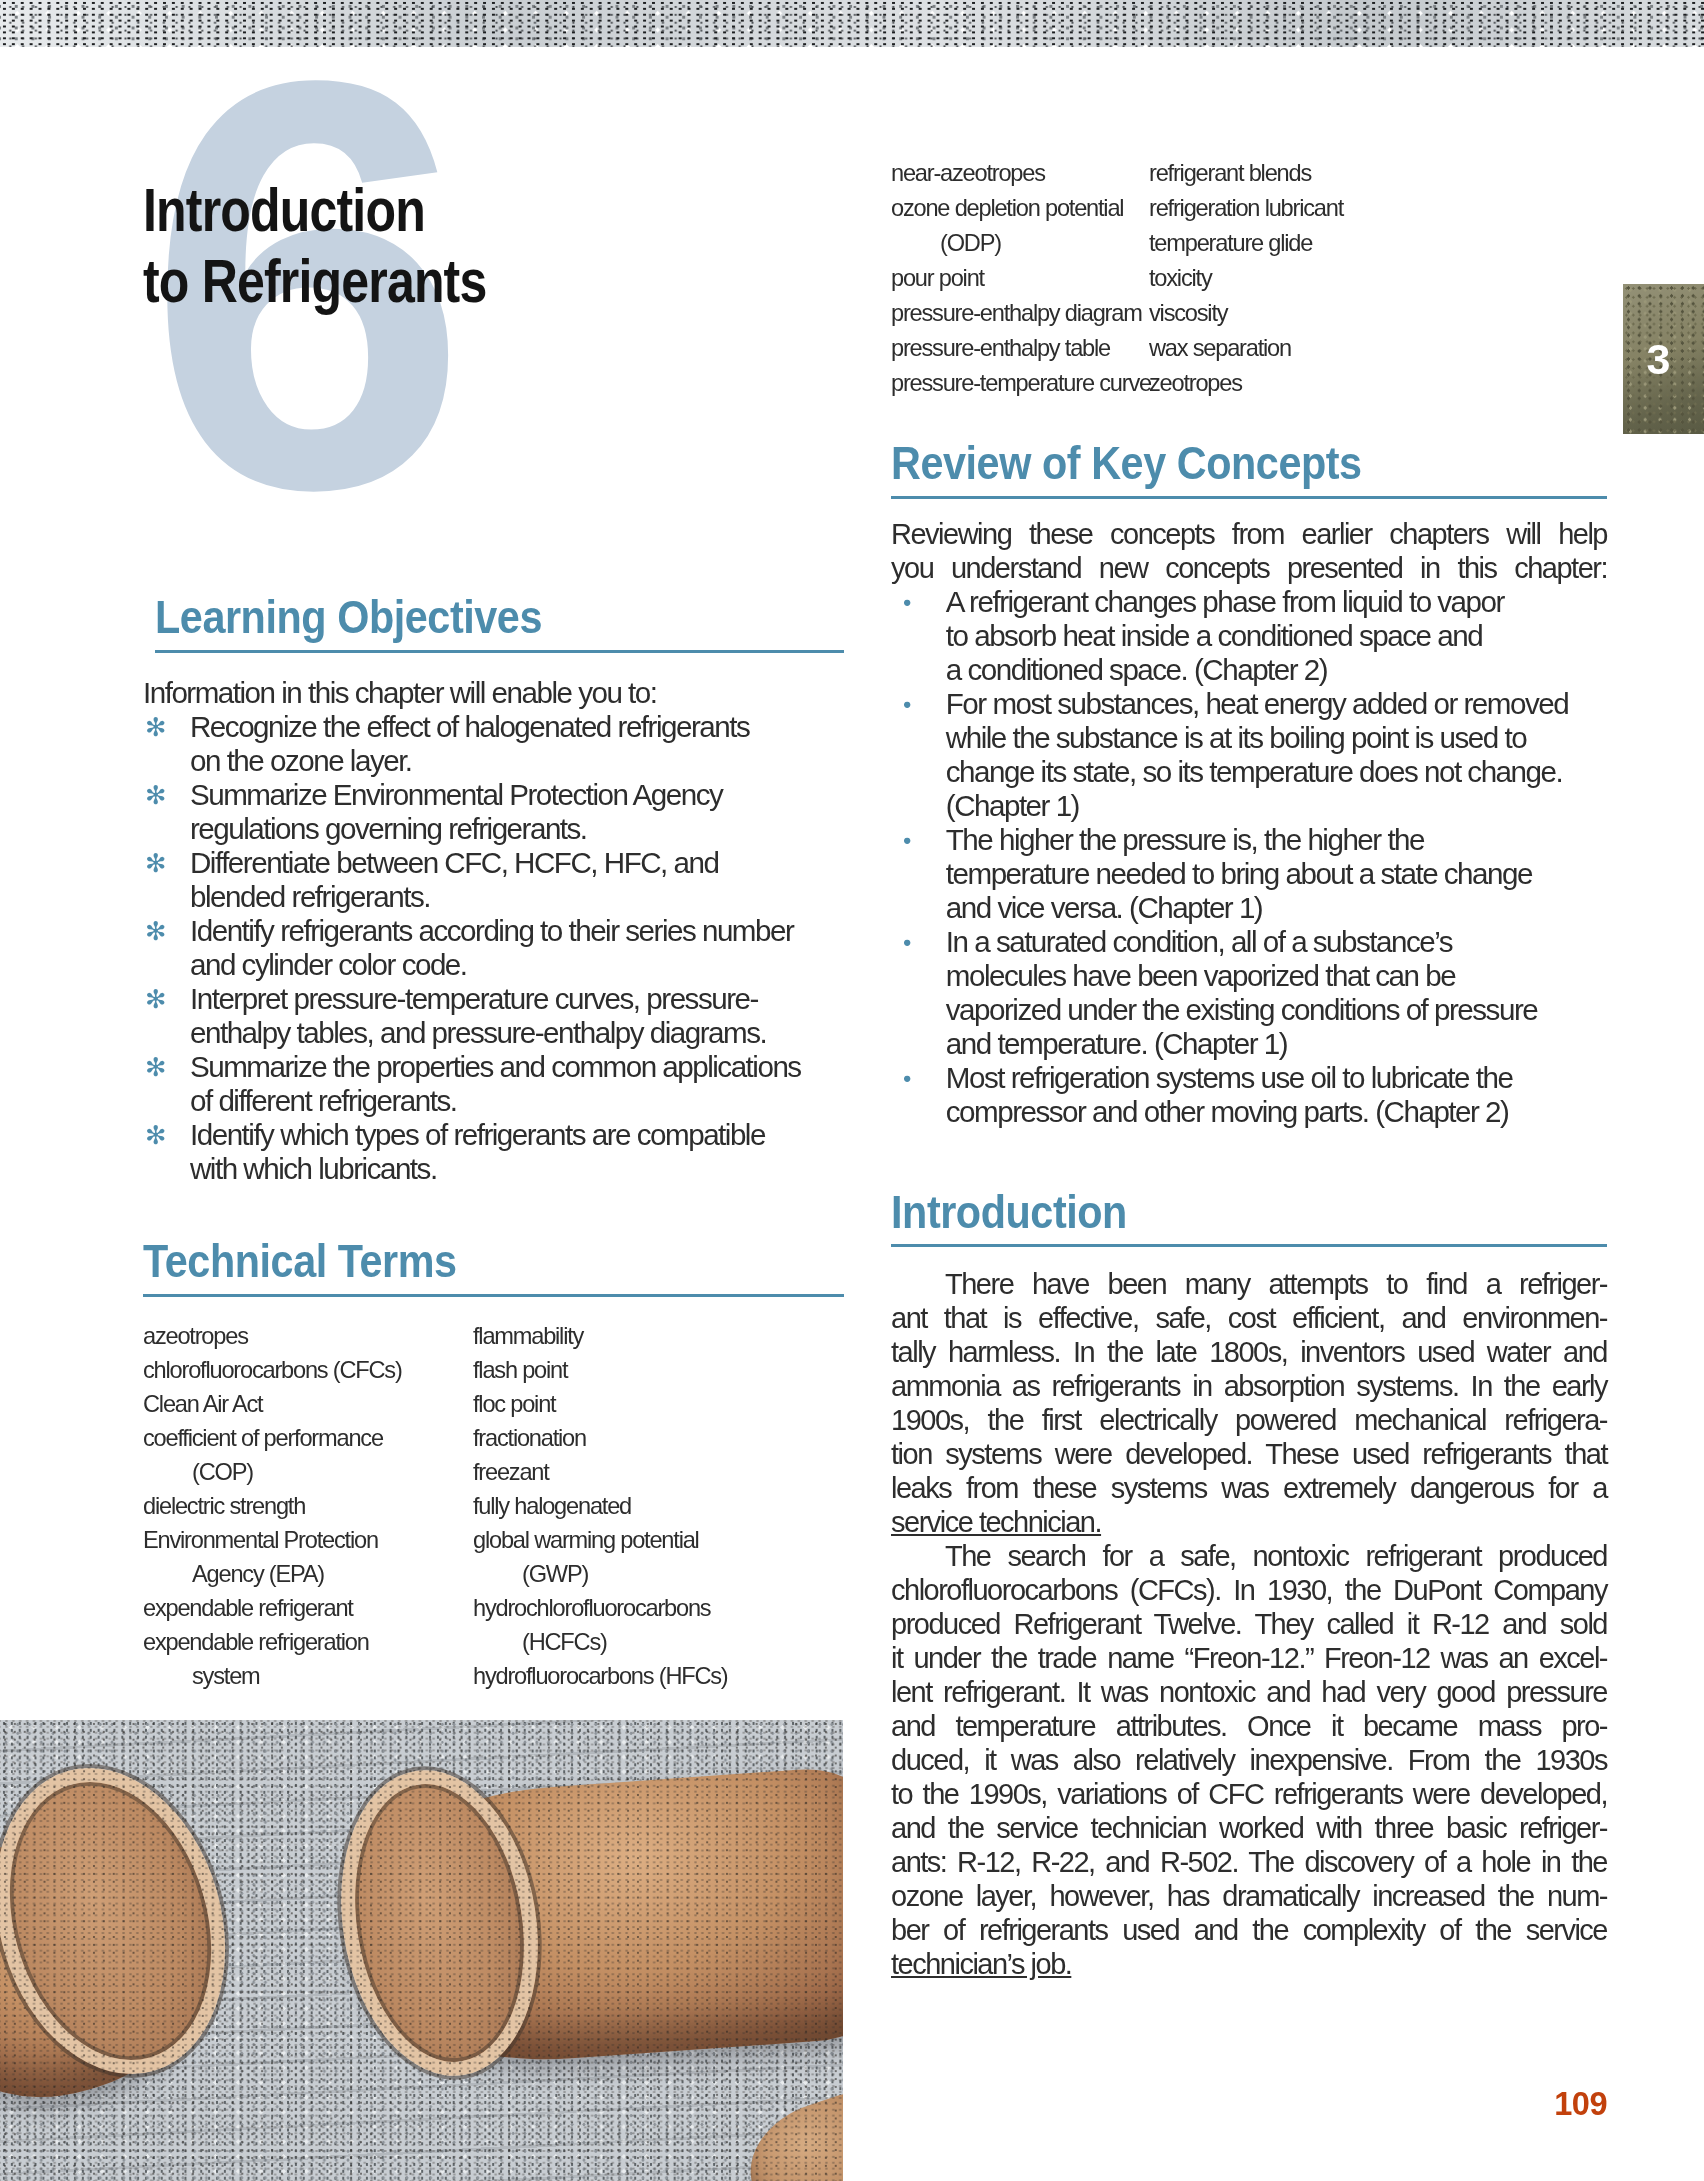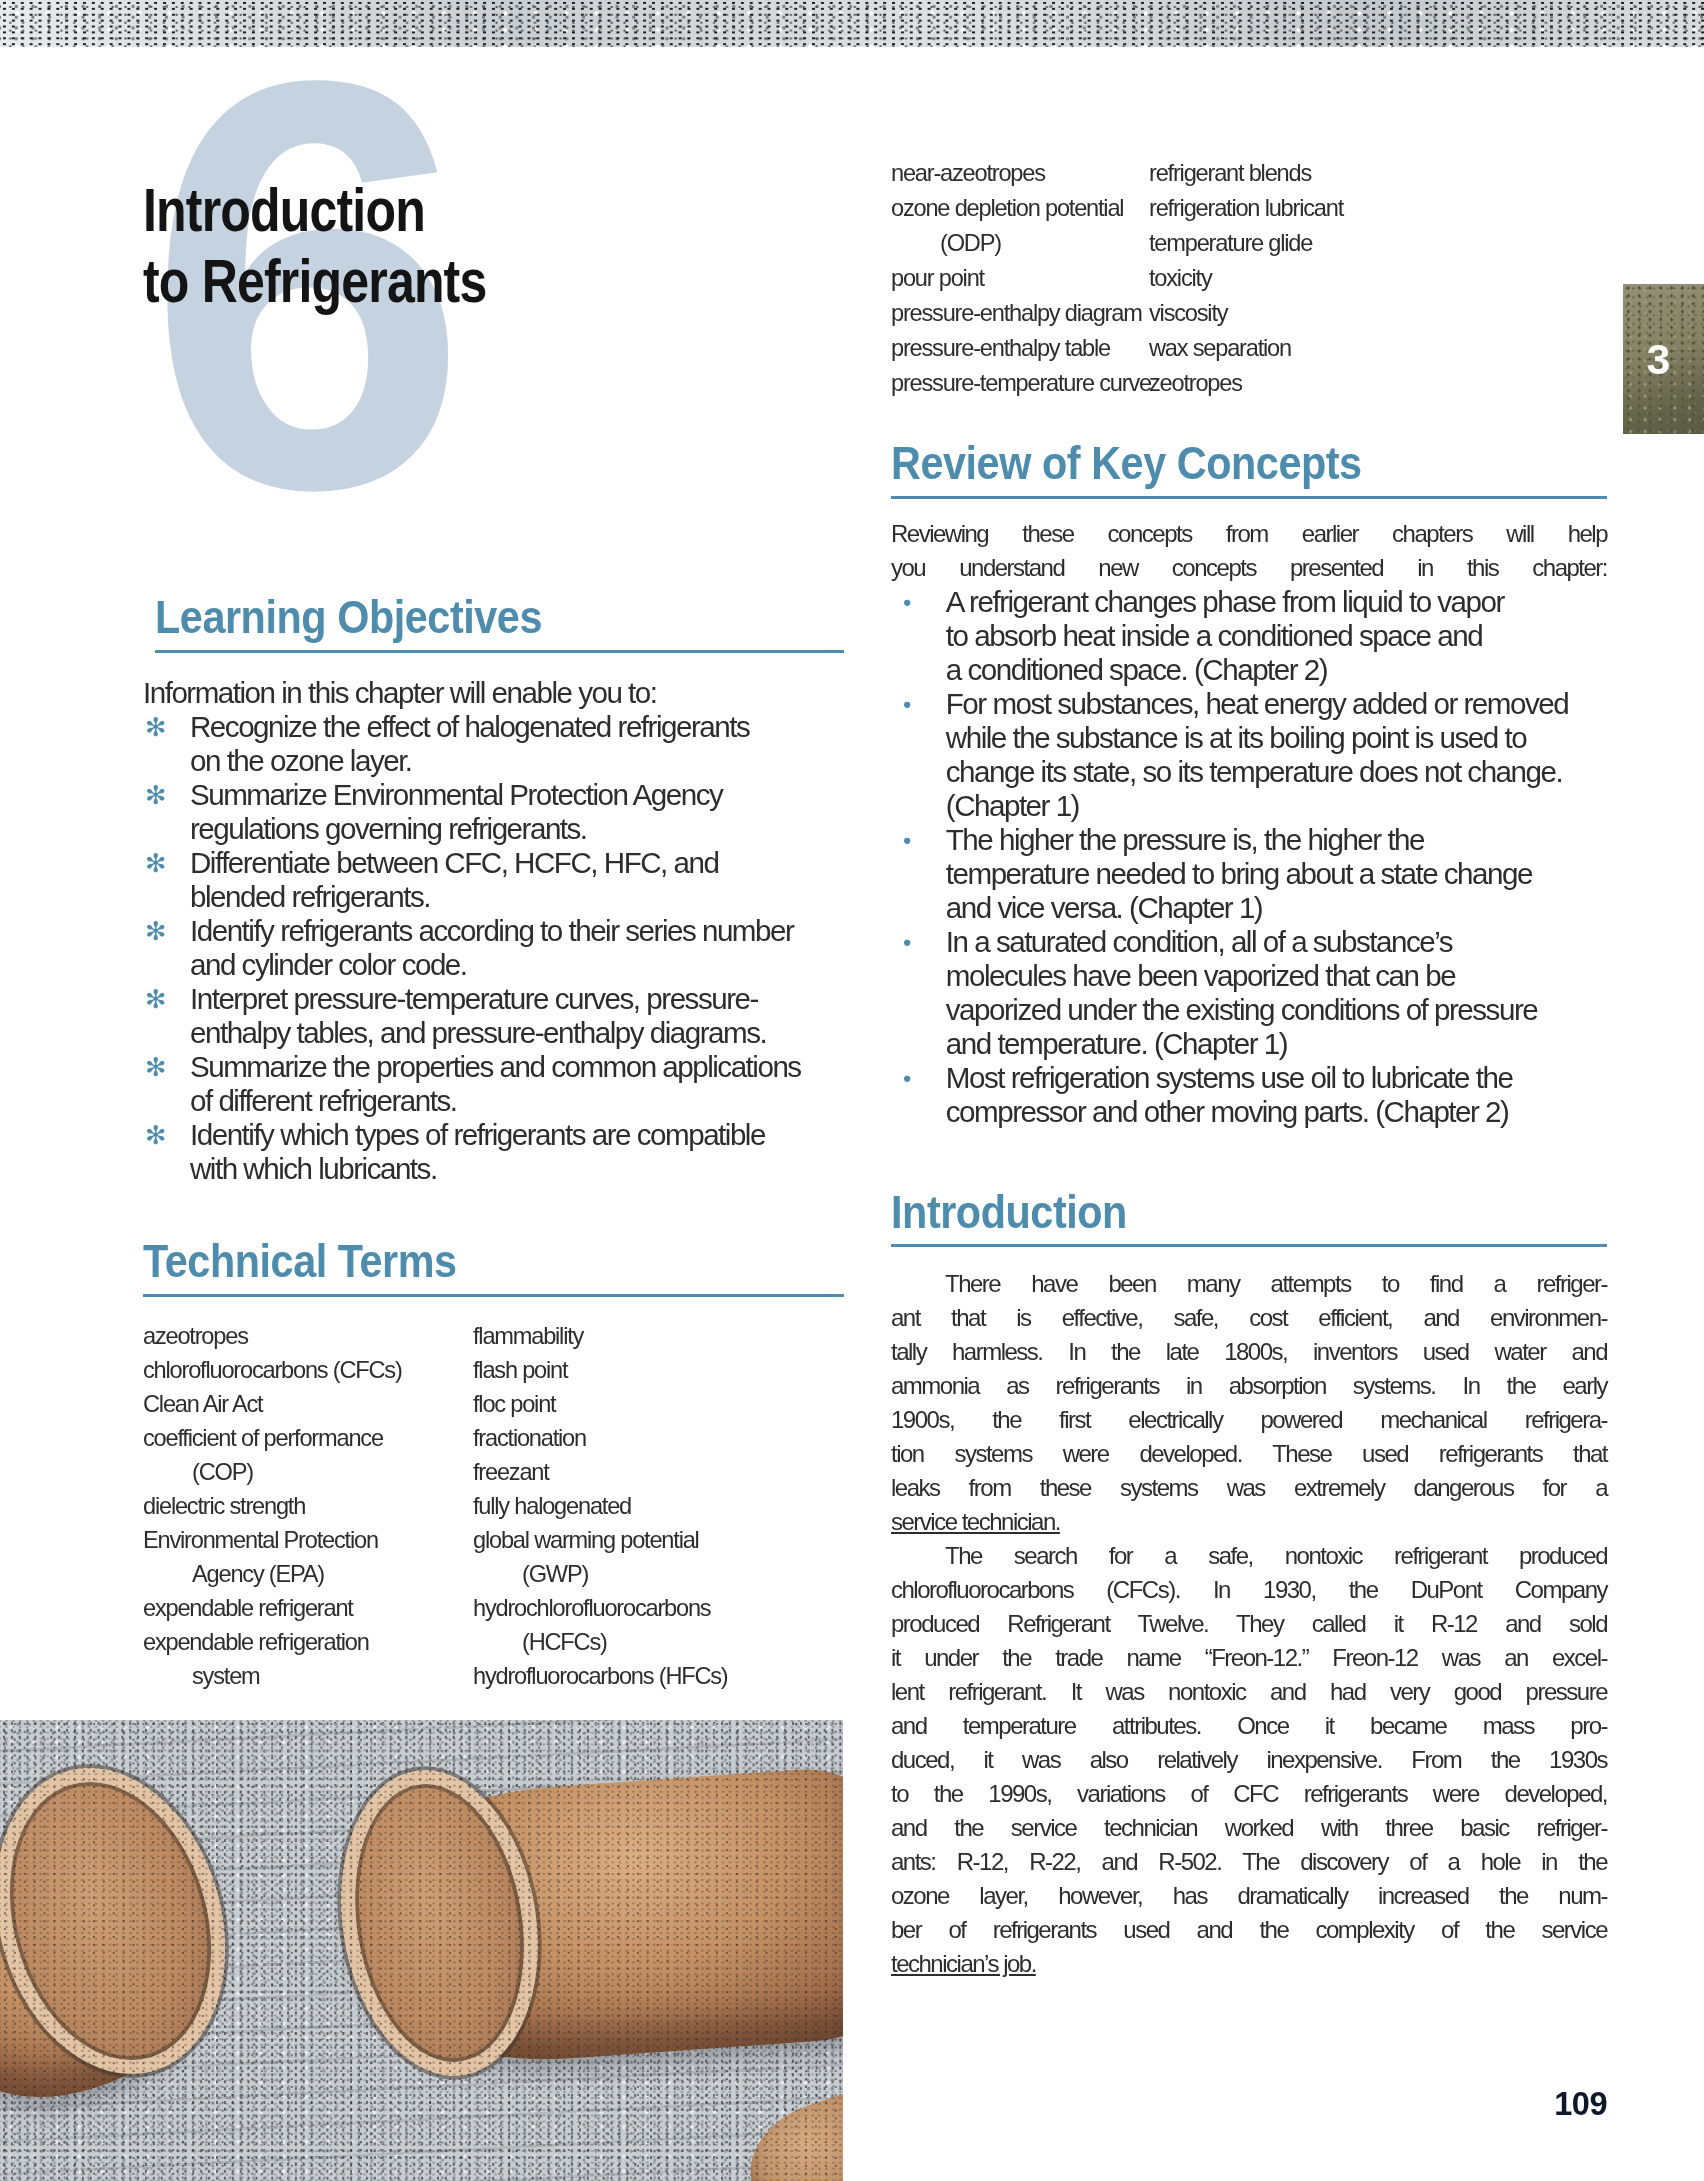--- a/index.html
+++ b/index.html
@@ -42,21 +42,21 @@
   .hwrap{border-bottom:3.9px solid #4d8cac;padding-bottom:7.9px;}
   .blue-h{display:inline-block;font-size:47px;line-height:51px;font-weight:bold;color:#4d8cac;
     letter-spacing:-0.5px;transform:scaleX(.88);transform-origin:left top;white-space:nowrap;}
 
   
   .col-left{position:absolute;left:143px;top:0;width:701px;}
   .col-right{position:absolute;left:891px;top:0;width:716px;}
 
   
   .rline,.lo-intro{font-size:29.6px;line-height:34px;letter-spacing:-1.5px;white-space:nowrap;}
-  .jline{font-size:24px;line-height:34px;letter-spacing:-1.5px;
+  .jline{font-size:29px;line-height:34px;letter-spacing:-1.5px;
     text-align:justify;text-align-last:justify;}
   .jline.last{text-align-last:left;text-decoration:underline;}
   .jline.find{text-indent:54px;}
 
   
   .tline{font-size:23.6px;line-height:34px;letter-spacing:-1.2px;white-space:nowrap;}
   .tline.ind{padding-left:49px;}
   .terms-top{position:absolute;left:891px;top:156px;width:716px;display:grid;
     grid-template-columns:258px 1fr;}
   .terms-top .tline{line-height:35px;}
@@ -73,21 +73,21 @@
   .lo-hwrap{margin-top:591px;margin-left:12px;}
   .lo-intro{margin-top:23.6px;}
   .tt-hwrap{margin-top:49px;}
   .rv-hwrap{margin-top:437px;}
   .rv-intro{margin-top:17.7px;}
   .in-hwrap{margin-top:57px;}
   .para{margin-top:0;}
   .para.first{margin-top:19.7px;}
 
   .page-num{position:absolute;left:891px;top:2086px;width:716px;text-align:right;
-    font-size:32.5px;font-weight:bold;color:#0f172a;letter-spacing:-0.5px;}
+    font-size:32.5px;font-weight:bold;color:#c2410c;letter-spacing:-0.5px;}
 
   
   .photo{position:absolute;left:0;top:1720px;width:843px;height:462px;overflow:hidden;
     background-color:#c8cdd2;
     background-image:
       repeating-linear-gradient(177deg,transparent 0 29.6px,rgba(70,75,80,.16) 29.6px 32.5px),
       radial-gradient(circle,#8e949a 0 1.4px,transparent 1.6px),
       radial-gradient(circle,#5f6569 0 1.1px,transparent 1.3px),
       radial-gradient(circle,#e9ecee 0 2px,transparent 2.2px);
     background-size:100% 100%,11.8px 8.9px,7.9px 6.9px,22.7px 14.8px;}

